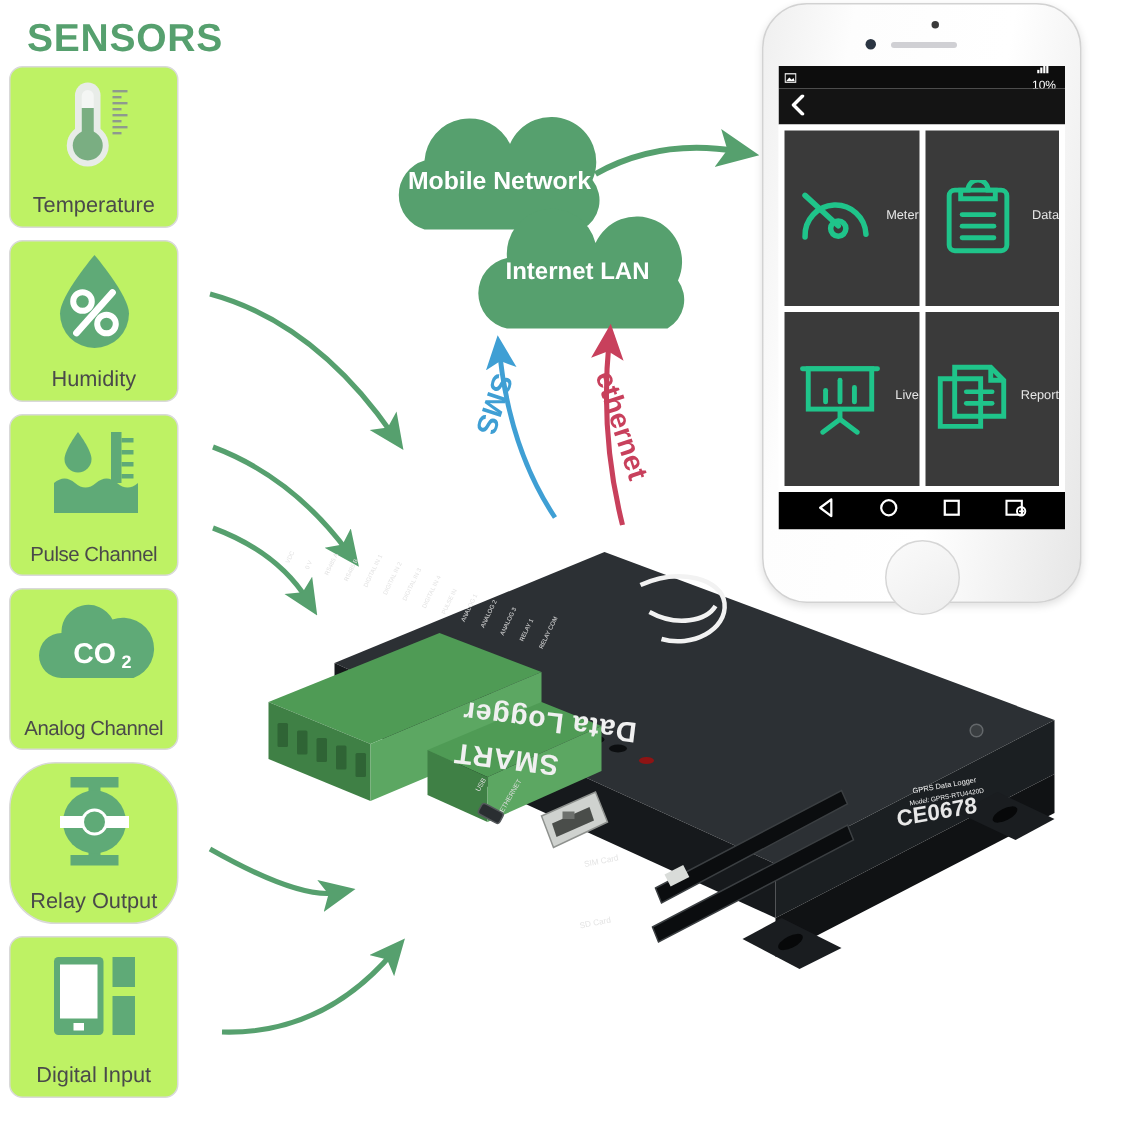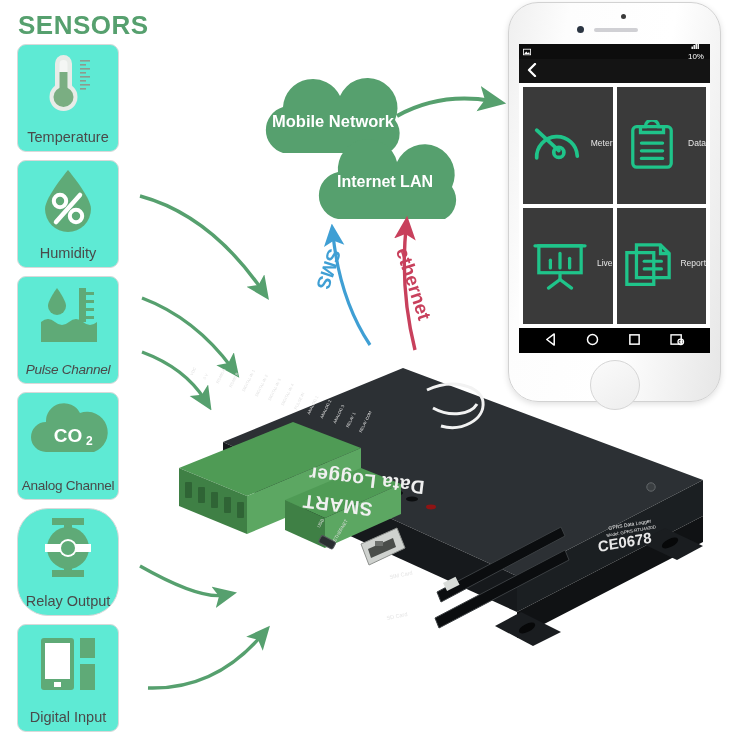--- a/index.html
+++ b/index.html
@@ -10,22 +10,22 @@
   }
   #stage{position:absolute;left:0;top:0;width:750px;height:750px;}
 
   
   #sensors-title{
     position:absolute;left:18px;top:10px;
     font-size:26px;font-weight:bold;letter-spacing:.5px;
     color:#56a06e;
   }
   .sensor-card{
-    position:absolute;left:17px;width:102px;height:108px;
-    border:1px solid #d9d9d9;border-radius:9px;background:#5eead4;
+    position:absolute;left:6px;width:113px;height:108px;
+    border:1px solid #d9d9d9;border-radius:9px;background:#bef264;
     box-sizing:border-box;
   }
   .sensor-icon{
     position:absolute;left:0;right:0;top:7px;height:68px;
     display:flex;align-items:flex-start;justify-content:center;
   }
   .sensor-label{
     position:absolute;left:0;right:0;bottom:6px;
     text-align:center;font-size:14.5px;color:#4a4a4a;
     white-space:nowrap;
@@ -204,21 +204,21 @@
       <svg width="58" height="64" viewBox="0 0 58 64">
         <path d="M29 2 C29 2 6 29 6 41 A23 23 0 0 0 52 41 C52 29 29 2 29 2 Z" fill="#5faa77"></path>
         <circle cx="21" cy="33" r="6.2" fill="none" stroke="#ffffff" stroke-width="4"></circle>
         <circle cx="37" cy="48" r="6.2" fill="none" stroke="#ffffff" stroke-width="4"></circle>
         <line x1="41" y1="27" x2="17" y2="54" stroke="#ffffff" stroke-width="4.5" stroke-linecap="round"></line>
       </svg>
     </div>
     <div class="sensor-label">Humidity</div>
   </div>
 
-  <div class="sensor-card" style="top:276px;font-style:italic;">
+  <div class="sensor-card" style="top:276px;">
     <div class="sensor-icon">
       <svg width="66" height="62" viewBox="0 0 66 62">
         <path d="M22 4 C22 4 13 16 13 22 A9 9 0 0 0 31 22 C31 16 22 4 22 4 Z" fill="#5faa77"></path>
         <rect x="44" y="4" width="7" height="34" fill="#5faa77"></rect>
         <g fill="#5faa77">
           <rect x="51" y="8" width="8" height="3"></rect>
           <rect x="51" y="16" width="8" height="3"></rect>
           <rect x="51" y="24" width="8" height="3"></rect>
           <rect x="51" y="32" width="8" height="3"></rect>
         </g>

